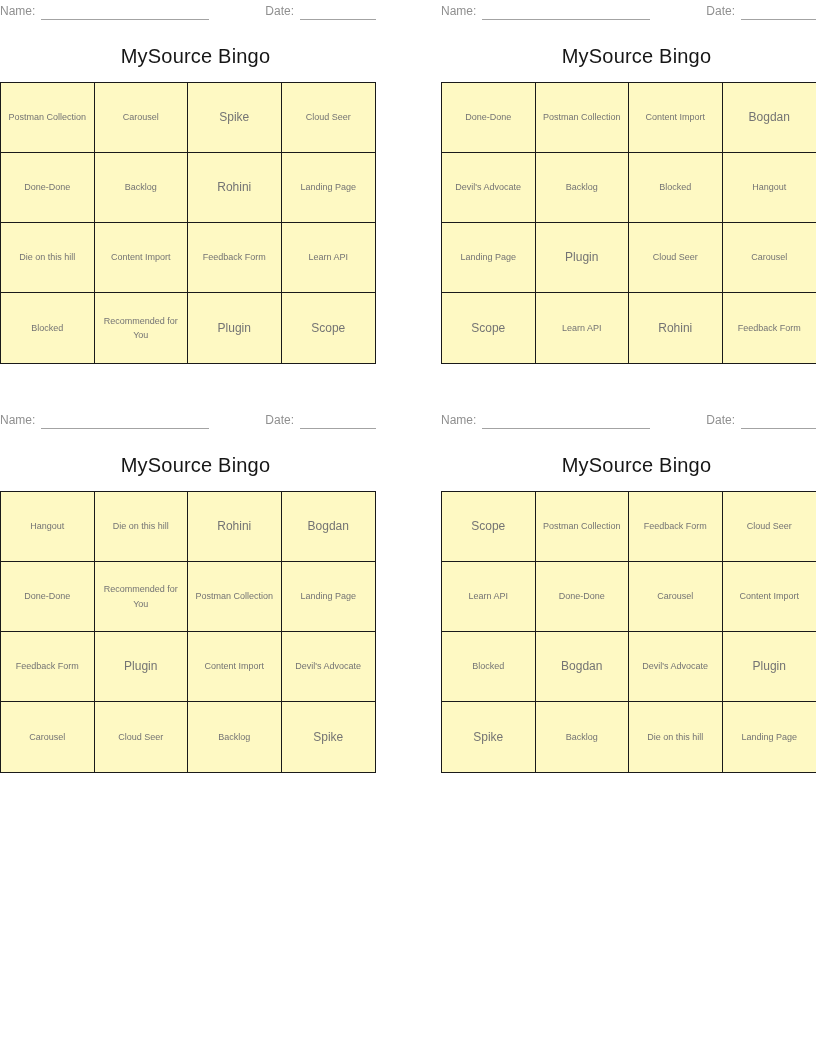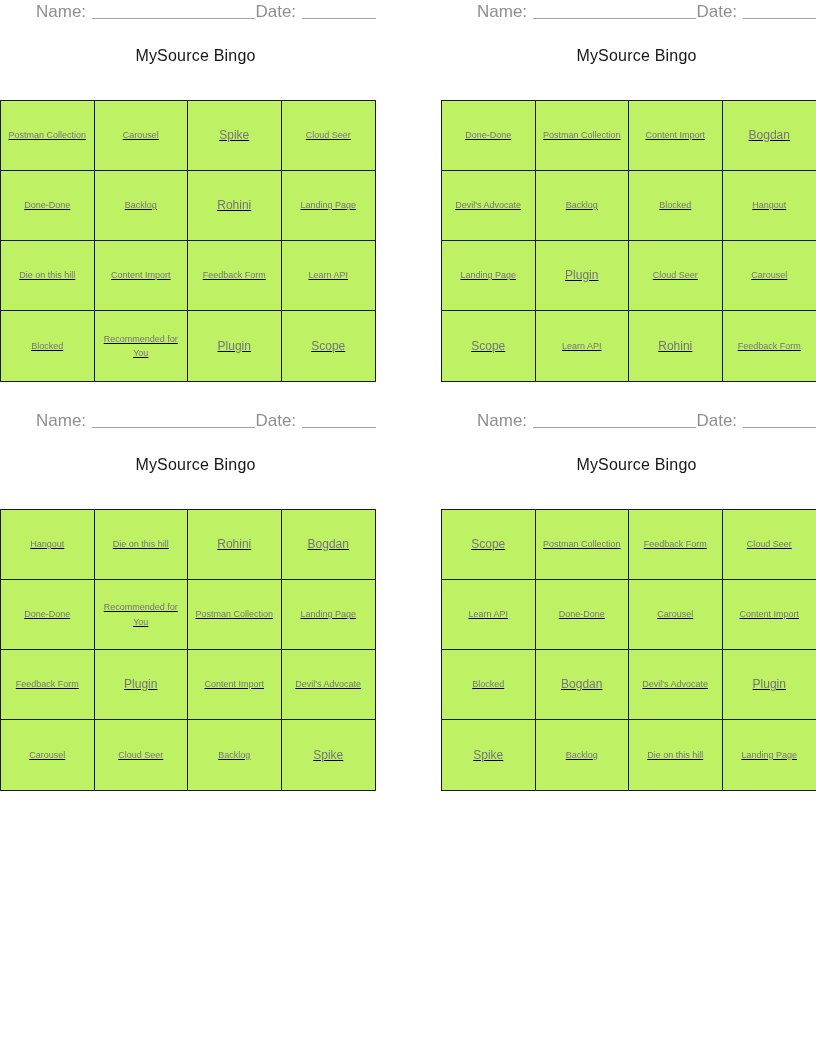--- a/index.html
+++ b/index.html
@@ -16,57 +16,55 @@
     position: relative;
     font-family: "Liberation Sans", sans-serif;
   }
   .card { position: absolute; width: 376px; }
   .card.top-left     { left: 0px;   top: 3px; }
   .card.top-right    { left: 441px; top: 3px; }
   .card.bottom-left  { left: 0px;   top: 412px; }
   .card.bottom-right { left: 441px; top: 412px; }
 
   .hdr {
-    display: flex; align-items: flex-start;
+    display: flex; align-items: center;
     height: 17px;
-    font-size: 17px;
+    font-size: 12px;
     color: var(--header-text);
-    padding-left: 36px;
   }
   .hlabel { white-space: nowrap; line-height: 17px; }
   .line {
     display: inline-block;
     height: 15px;
     border-bottom: 1.4px solid var(--line-color);
   }
   .name-line { width: 168px; margin-left: 6px; }
   .date-label { margin-left: auto; }
   .date-line { width: 76px; margin-left: 6px; }
 
   .title {
     margin: 24px 0 0 0;
     height: 24px; line-height: 24px;
     text-align: center;
-    font-size: 16px;
+    font-size: 20px;
     font-weight: 400;
     letter-spacing: 0.2px;
     color: var(--title-color);
     padding-left: 15px;
   }
 
   .grid {
-    margin-top: 32px;
+    margin-top: 14px;
     width: 376px;
     box-sizing: border-box;
     border: 1px solid var(--border);
     display: grid;
     grid-template-columns: repeat(4, 1fr);
     grid-auto-rows: 70px;
-    background: #bef264;
-    text-decoration: underline;
+    background: #fef9c3;
   }
   .cell {
     box-sizing: border-box;
     border-right: 1px solid var(--border);
     border-bottom: 1px solid var(--border);
     display: flex; align-items: center; justify-content: center;
     text-align: center;
     padding: 3px 1px;
     color: var(--cell-text);
     font-size: 9px;

